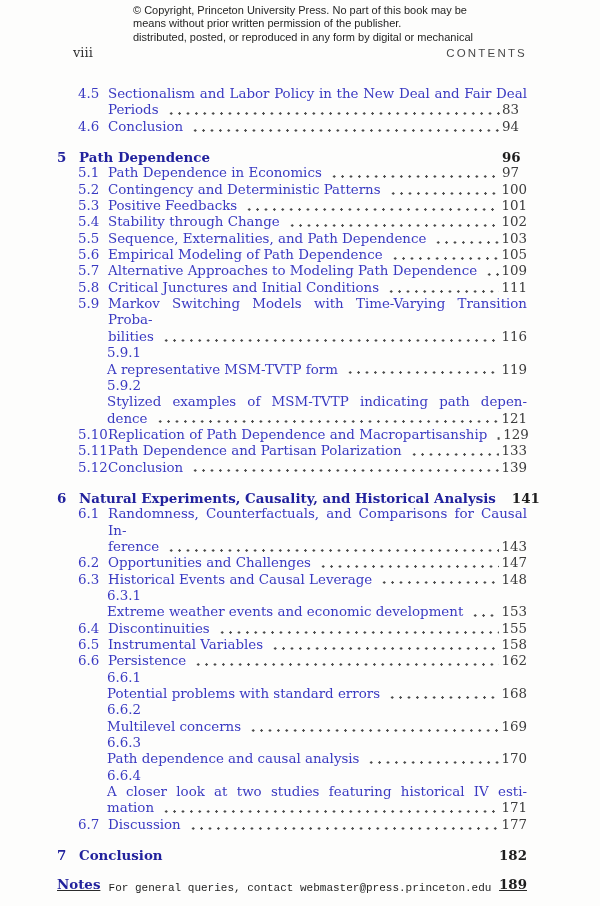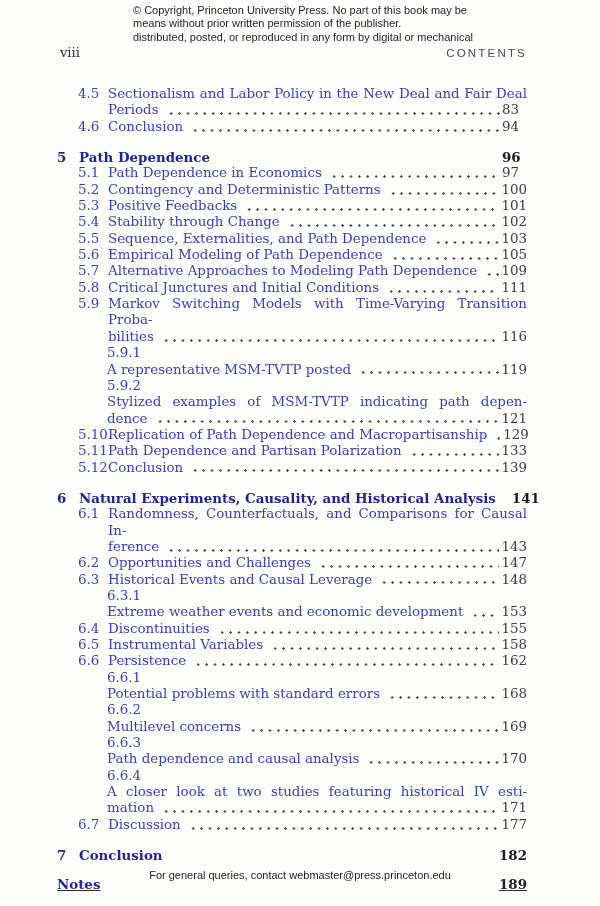--- a/index.html
+++ b/index.html
@@ -9,21 +9,21 @@
     font-family:"DejaVu Serif",serif;
     color:#2b2b2b;
   }
   .copyright{
     position:absolute;top:4px;left:133px;
     font-family:"Liberation Sans",sans-serif;
     font-size:11px;line-height:13.4px;color:#1f1f1f;
     white-space:nowrap;
   }
   .running-head{
-    position:absolute;top:45px;left:60px;right:73px;
+    position:absolute;top:45px;left:73px;right:73px;
     display:flex;justify-content:space-between;align-items:baseline;
   }
   .folio{font-size:13px;color:#333;}
   .running-title{
     font-family:"Liberation Sans",sans-serif;
     font-size:11.5px;letter-spacing:2.2px;color:#4a4a4a;
   }
   .toc{
     position:absolute;top:86px;left:57px;right:73px;
     font-size:13.4px;line-height:16.35px;
@@ -51,22 +51,22 @@
   .lvl-subsection .num{width:30px;}
   .lvl-chapter{margin-top:14px;font-weight:bold;}
   .lvl-chapter .num{width:22px;}
   .lvl-chapter .num,.lvl-chapter .t{color:var(--chapter_blue,#22229d);}
   .lvl-chapter .pg{color:#1e1e1e;}
   .lvl-back{margin-top:12.5px;font-weight:bold;text-decoration:underline;}
   .lvl-back .t{color:var(--chapter_blue,#22229d);}
   .lvl-back .pg{color:#1e1e1e;}
   .noleader .dots{background:none;}
   .footer{
-    position:absolute;bottom:25px;left:0;width:100%;text-align:center;
-    font-family:Liberation Sans, sans-serif;
+    position:absolute;bottom:12px;left:0;width:100%;text-align:center;
+    font-family:Liberation Mono, monospace;
     font-size:11px;color:#1f1f1f;margin-top:12px;
   }
 </style>
 </head>
 <body>
 
 <div class="copyright">
     <div>© Copyright, Princeton University Press. No part of this book may be</div>
     <div>means without prior written permission of the publisher.</div>
     <div>distributed, posted, or reproduced in any form by digital or mechanical</div>
@@ -197,21 +197,21 @@
           <span class="cont">bilities</span>
           <span class="dots"></span>
           <span class="pg">116</span>
         </span>
       </span>
     </div>
     <div class="entry lvl-subsection">
       <span class="num">5.9.1</span>
       <span class="body">
         <span class="row">
-          <span class="t">A representative MSM-TVTP posted</span>
+          <span class="t">A representative MSM-TVTP form</span>
           <span class="dots"></span>
           <span class="pg">119</span>
         </span>
       </span>
     </div>
     <div class="entry lvl-subsection">
       <span class="num">5.9.2</span>
       <span class="body">
         <span class="l1">Stylized examples of MSM-TVTP indicating path depen-</span>
         <span class="row">

